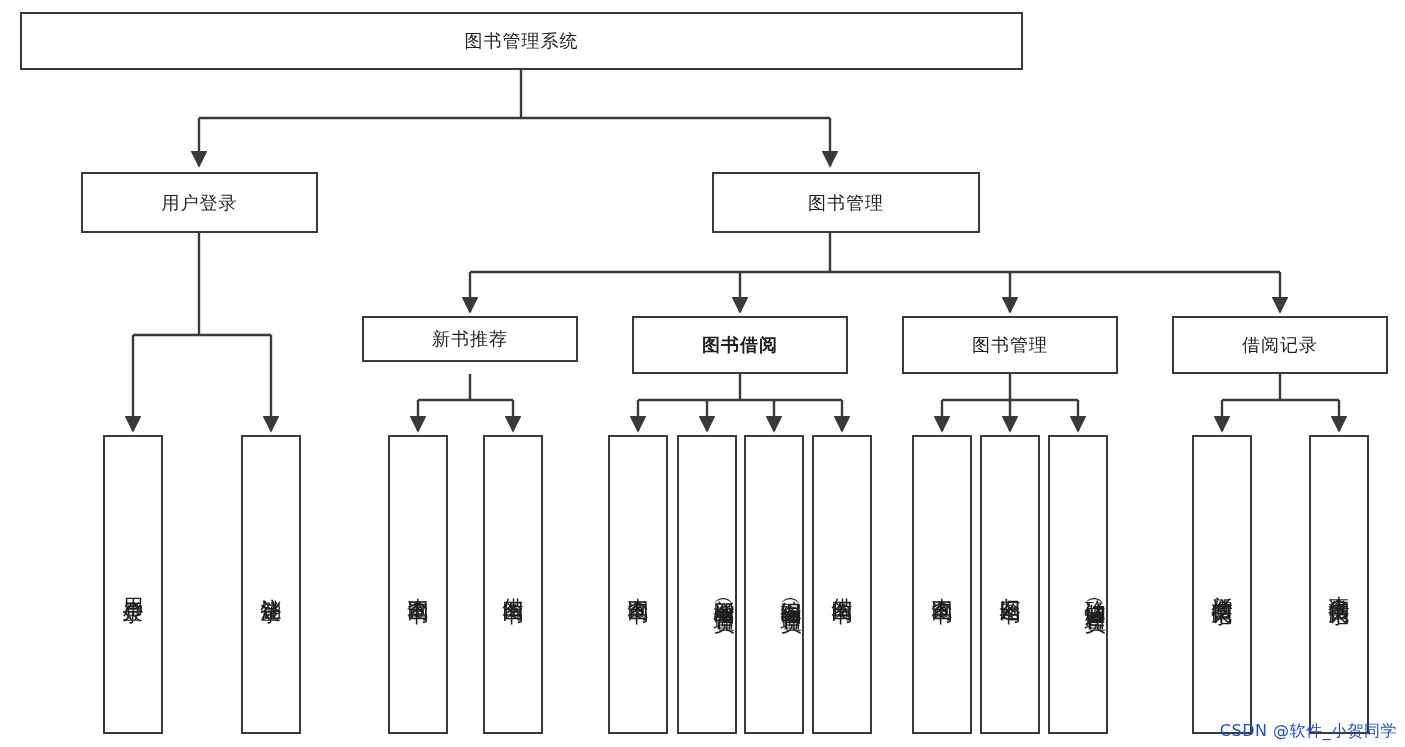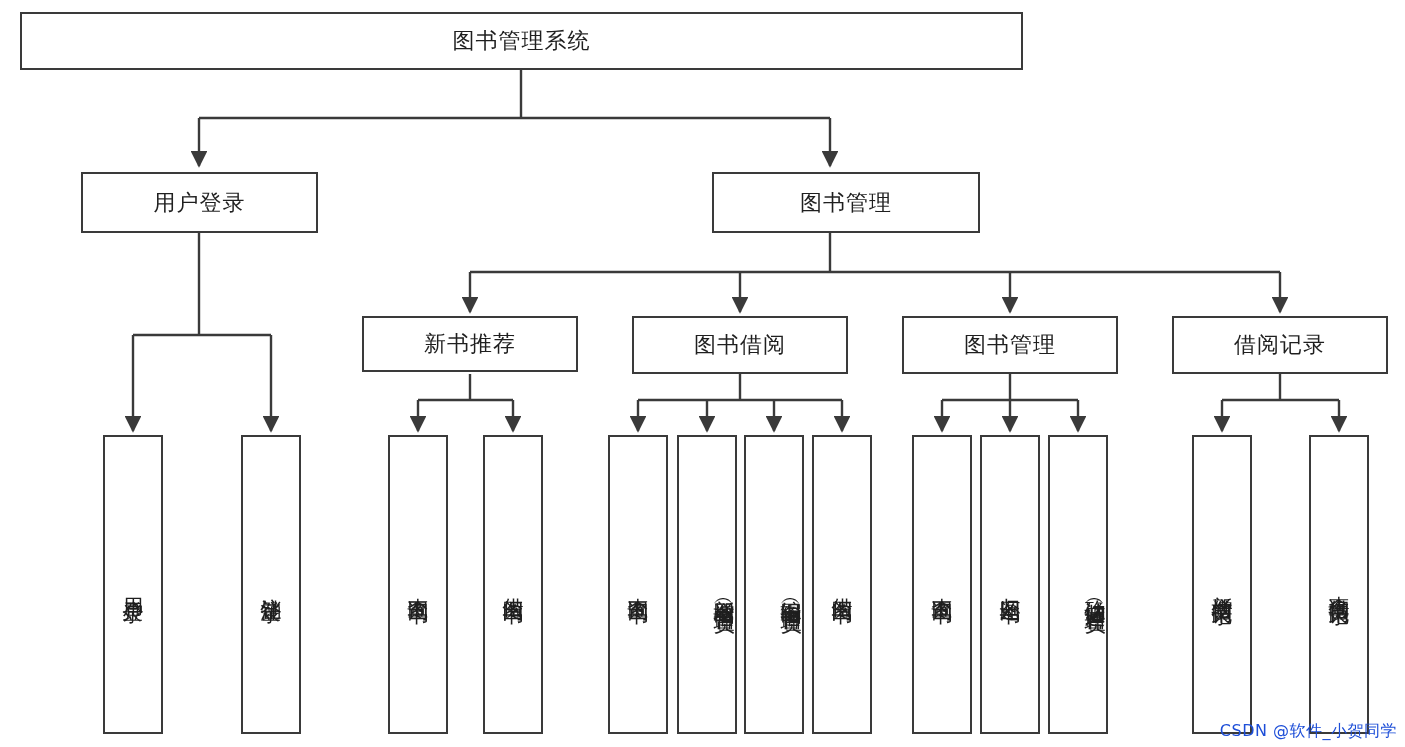--- a/index.html
+++ b/index.html
@@ -29,21 +29,21 @@
     position: absolute;
     box-sizing: border-box;
     border: 2px solid #3a3a3a;
     background: #ffffff;
     display: flex;
     align-items: center;
     justify-content: center;
     color: #1f1f1f;
   }
   .node-h {
-    font-size: 22px;
+    font-size: 18px;
     letter-spacing: 1px;
   }
   .node-v {
     writing-mode: vertical-rl;
     text-orientation: upright;
     font-size: 21px;
     letter-spacing: 2px;
     line-height: 1.05;
     align-items: flex-start;
     justify-content: center;
@@ -124,24 +124,24 @@
     <span>图书管理系统</span>
   </div>
 
   <div class="node node-h" style="left:81px; top:172px; width:237px; height:61px;">
     <span>用户登录</span>
   </div>
   <div class="node node-h" style="left:712px; top:172px; width:268px; height:61px;">
     <span>图书管理</span>
   </div>
 
-  <div class="node node-h" style="left:362px; top:316px; width:216px; height:56px;">
+  <div class="node node-h" style="left:362px; top:316px; width:216px; height:46px;">
     <span>新书推荐</span>
   </div>
-  <div class="node node-h" style="left:632px; top:316px; width:216px; height:58px;">
+  <div class="node node-h" style="left:632px; top:316px; width:216px; height:58px;font-weight:bold;">
     <span>图书借阅</span>
   </div>
   <div class="node node-h" style="left:902px; top:316px; width:216px; height:58px;">
     <span>图书管理</span>
   </div>
   <div class="node node-h" style="left:1172px; top:316px; width:216px; height:58px;">
     <span>借阅记录</span>
   </div>
 
   <div class="node node-v center-v" style="left:103px; top:435px; width:60px; height:299px;">

